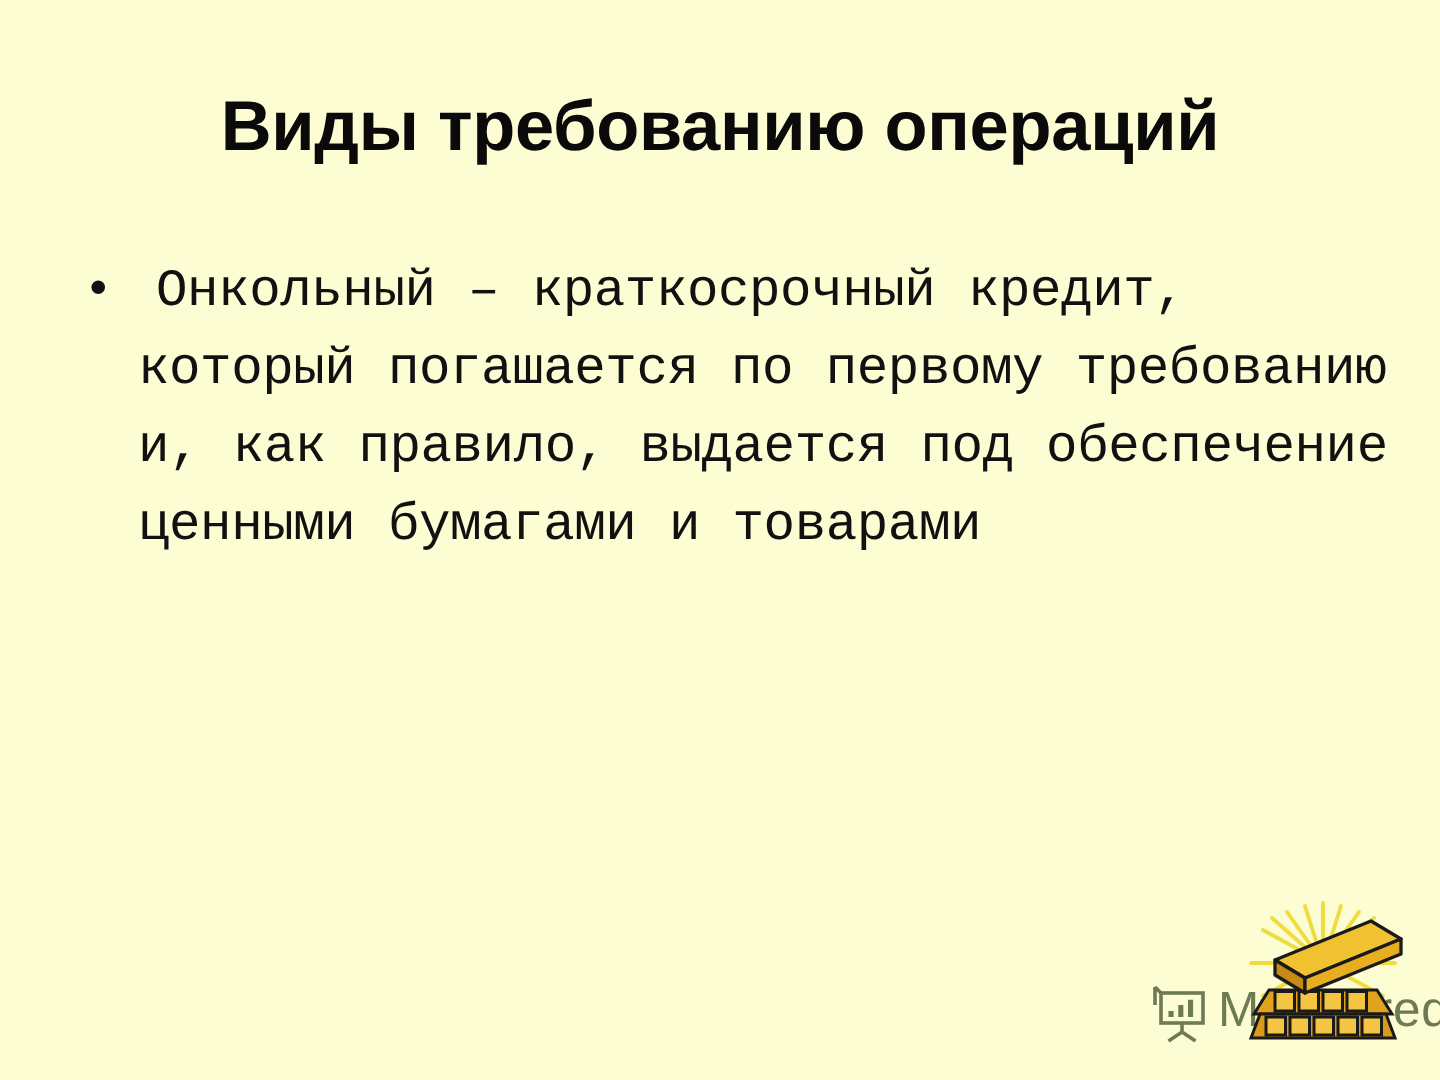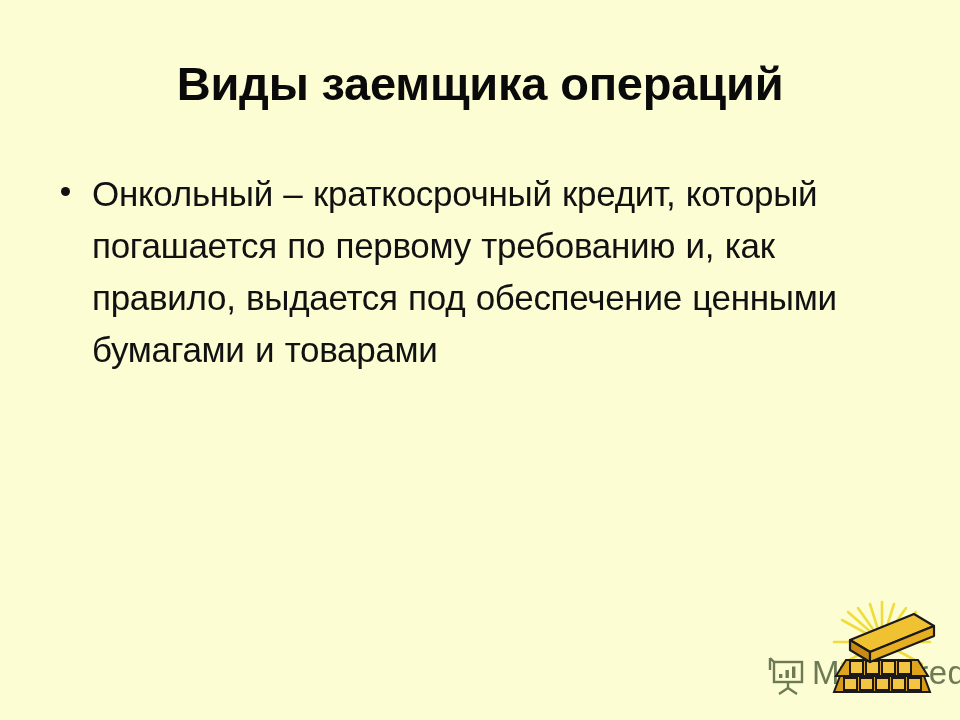--- a/index.html
+++ b/index.html
@@ -61,27 +61,28 @@
     position: absolute;
     left: 13px;
     top: 19px;
     width: 9px;
     height: 9px;
     background: #111111;
     border-radius: 50%;
   }
 
   .bullet-text {
-    font-family: Liberation Sans, sans-serif;
+    font-family: Liberation Mono, monospace;
     font-weight: normal;
     font-size: 35px;
     line-height: 52px;
     color: #111111;
     letter-spacing: -0.3px;
     word-spacing: 1px;
+    margin-left: 12px;
   }
 
   
   .watermark {
     position: absolute;
     left: 760px;
     top: 600px;
     width: 196px;
     height: 112px;
   }
@@ -112,21 +113,21 @@
     top: 0px;
     width: 130px;
     height: 100px;
   }
 </style>
 </head>
 <body>
 
 <div class="slide">
 
-  <div class="slide-title">Виды заемщика операций</div>
+  <div class="slide-title">Виды требованию операций</div>
 
   <div class="body-area">
 
     <div class="bullet-item">
       <span class="bullet-marker"></span>
       <span class="bullet-text">Онкольный – краткосрочный кредит, который погашается по первому требованию и, как правило, выдается под обеспечение ценными бумагами и товарами</span>
     </div>
 
 
   </div>

